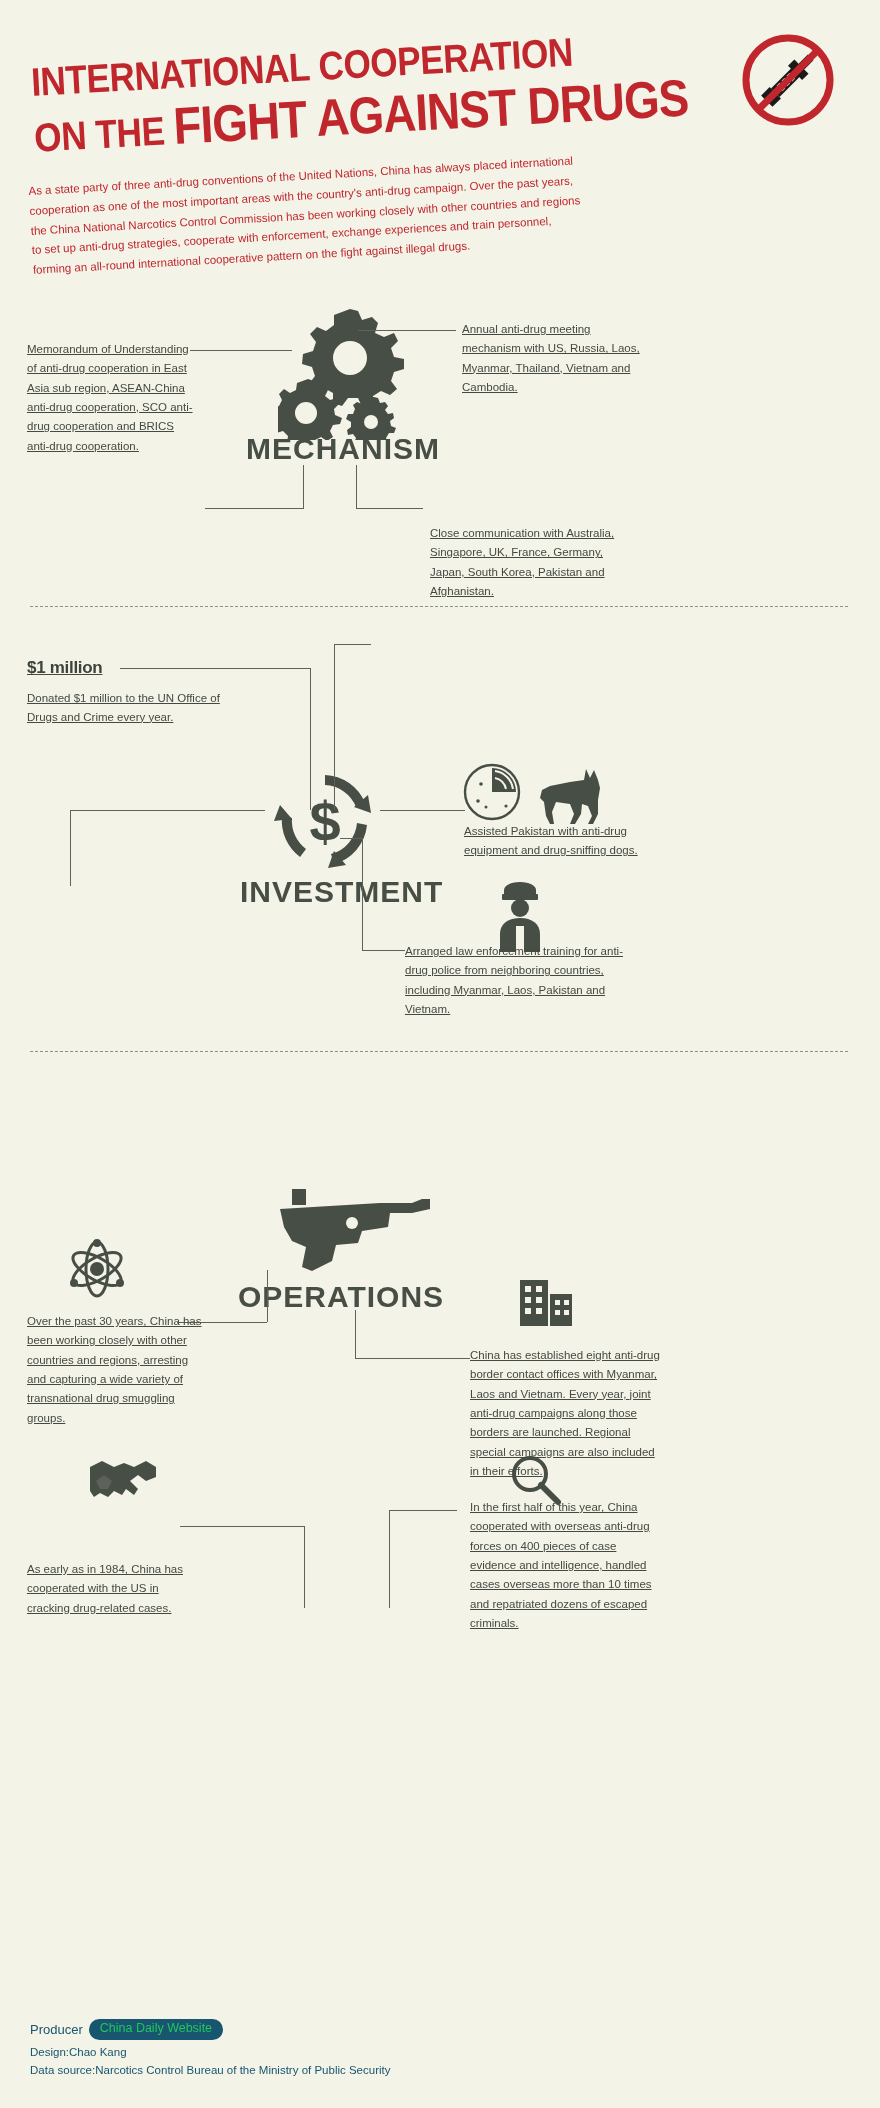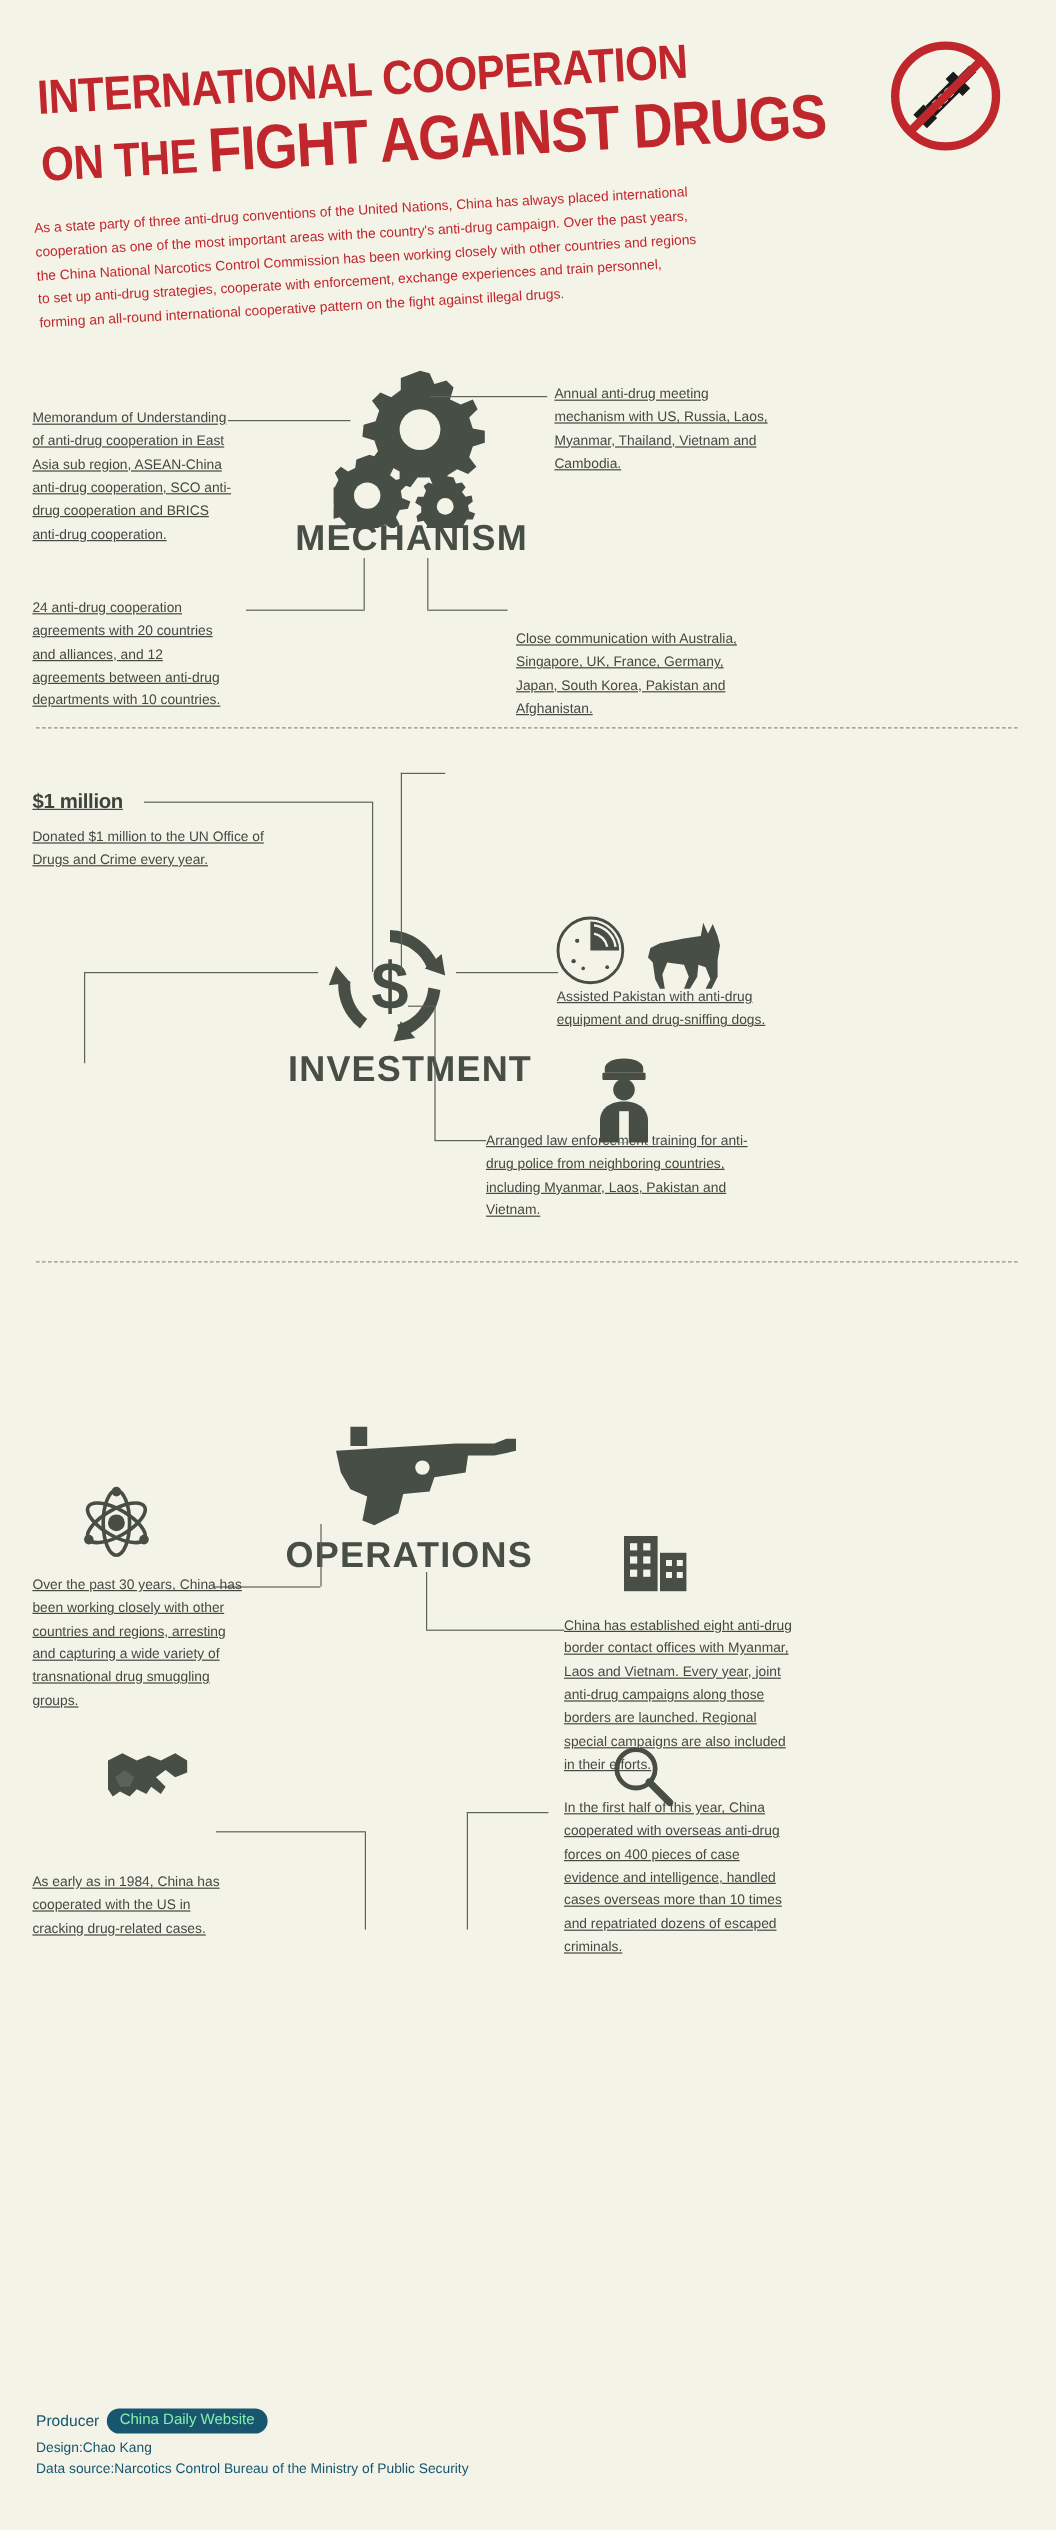--- a/index.html
+++ b/index.html
@@ -126,35 +126,35 @@
   .vline { border-left-width: 1.1px; width: 0; }
 
   
   .icon { position: absolute; }
   svg { display: block; }
 
   
   .footer {
     position: absolute;
     left: 30px;
-    bottom: 40px;
+    bottom: 28px;
     color: #17566e;
     font-size: 11.5px;
     line-height: 1.62;
   }
   .footer-row1 {
     display: flex;
     align-items: center;
     gap: 6px;
     font-size: 13px;
     margin-bottom: 3px;
   }
   .pill {
     background: #17566e;
-    color: #86efac;
+    color: #22c55e;
     border-radius: 11px;
     padding: 2px 11px 3px 11px;
     font-size: 12.5px;
     display: inline-block;
     line-height: 1.25;
   }
 </style>
 </head>
 <body>
 
@@ -215,21 +215,20 @@
 
   <div class="conn hline" style="left:190px; top:350px; width:102px;"></div>
   <div class="conn hline" style="left:358px; top:330px; width:98px;"></div>
   <div class="conn vline" style="left:303px; top:465px; height:43px;"></div>
   <div class="conn hline" style="left:205px; top:508px; width:99px;"></div>
   <div class="conn vline" style="left:356px; top:465px; height:43px;"></div>
   <div class="conn hline" style="left:356px; top:508px; width:67px;"></div>
 
   <div class="tblock" style="left:27px; top:340px; width:168px;">Memorandum of Understanding of anti-drug cooperation in East Asia sub region, ASEAN-China anti-drug cooperation, SCO anti-drug cooperation and BRICS anti-drug cooperation.</div>
   <div class="tblock" style="left:462px; top:320px; width:190px;">Annual anti-drug meeting mechanism with US, Russia, Laos, Myanmar, Thailand, Vietnam and Cambodia.</div>
-  <div class="tblock" style="left:27px; top:498px; width:166px;">24 anti-drug cooperation agreements with 20 countries and alliances, and 12 agreements between anti-drug departments with 10 countries.</div>
   <div class="tblock" style="left:430px; top:496px; width:200px;margin-top:28px;">Close communication with Australia, Singapore, UK, France, Germany, Japan, South Korea, Pakistan and Afghanistan.</div>
 
   <div class="divider" id="divider-1"></div>
 
   <div class="icon" style="left:270px; top:765px;">
     <svg width="110" height="110" viewBox="0 0 110 110">
       <g fill="#474e45">
         <path d="M55,10 A45,45 0 0 1 95,38 L86,42 A35,35 0 0 0 55,20 Z"></path>
         <path d="M98,30 L101,48 L84,42 Z"></path>
         <path d="M97,60 A45,45 0 0 1 64,99 L61,89 A35,35 0 0 0 87,58 Z"></path>

